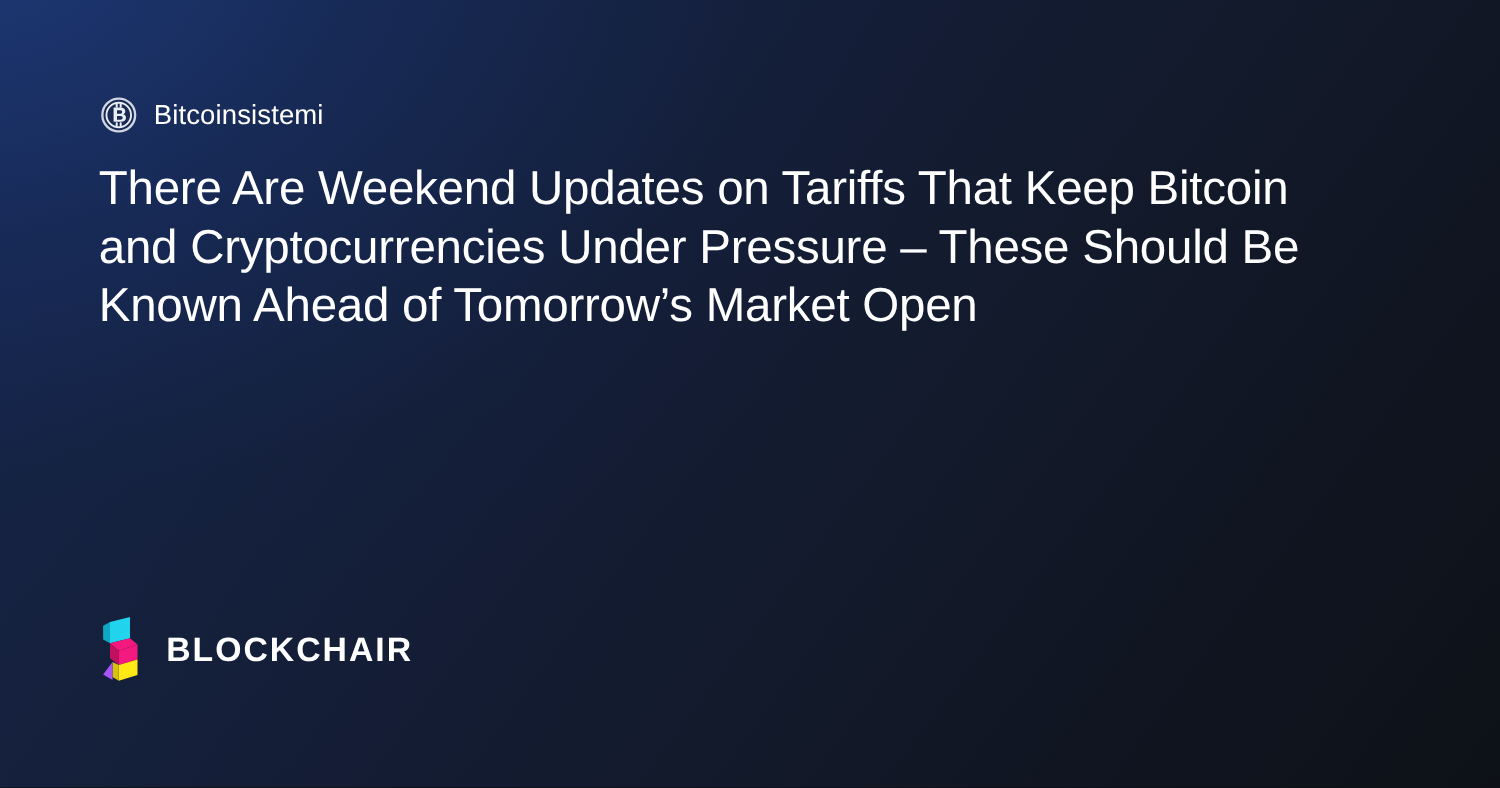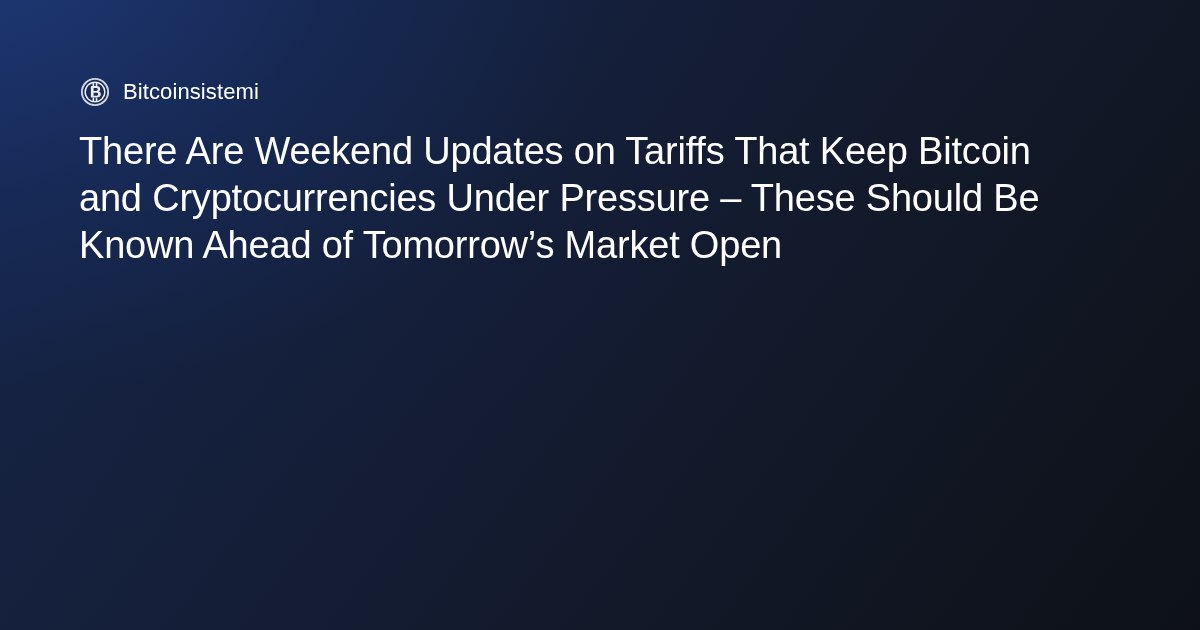--- a/index.html
+++ b/index.html
@@ -120,14 +120,31 @@
         <rect x="13.4" y="22.2" width="1.7" height="3.4" rx="0.6"></rect>
         <rect x="16.8" y="22.2" width="1.7" height="3.4" rx="0.6"></rect>
       </g>
       <path d="M11.6 9.6h5.9c2.5 0 4.1 1.2 4.1 3.1 0 1.3-0.7 2.2-1.8 2.6 1.5 0.35 2.4 1.4 2.4 3 0 2.2-1.7 3.5-4.5 3.5h-6.1V9.6zm2.9 2.25v3.0h2.6c1.1 0 1.8-0.55 1.8-1.5s-0.7-1.5-1.8-1.5h-2.6zm0 5.0v3.2h2.9c1.2 0 1.95-0.6 1.95-1.6s-0.75-1.6-1.95-1.6h-2.9z" fill="#e8edf6"></path>
     </svg>
     <span class="byline-name">Bitcoinsistemi</span>
   </div>
 
   <h1 class="headline">There Are Weekend Updates on Tariffs That Keep Bitcoin and Cryptocurrencies Under Pressure – These Should Be Known Ahead of Tomorrow’s Market Open</h1>
 
+  <div class="brand">
+    <svg class="brand-mark" viewBox="0 0 36 56" aria-hidden="true">
+
+      <polygon points="9,5.5 25,1.5 25,18.5 9,22.5" fill="#22d3ee"></polygon>
+      <polygon points="9,5.5 9,22.5 3.5,19.5 3.5,8.5" fill="#0fa8c4"></polygon>
+
+      <polygon points="9,22.5 25,18.5 31,23.5 16,28.5" fill="#f5187f"></polygon>
+      <polygon points="9,22.5 16,28.5 16,40 9,34.5" fill="#c0105f"></polygon>
+      <polygon points="16,28.5 31,23.5 31,35.5 16,40" fill="#f5187f"></polygon>
+
+      <polygon points="16,40 31,35.5 31,48 16,52.5" fill="#ffe813"></polygon>
+      <polygon points="16,40 16,52.5 11,49.5 11,37.5" fill="#d6c20d"></polygon>
+
+      <polygon points="11,37.5 11,52 3.5,47.5" fill="#a855f7"></polygon>
+    </svg>
+    <span class="brand-word">BLOCKCHAIR</span>
+  </div>
 
 </div>
 
 </body></html>

